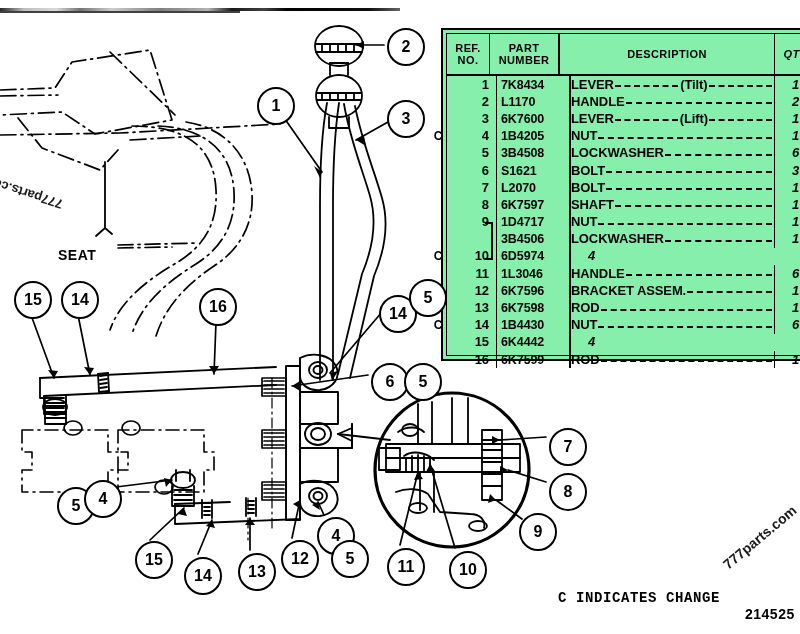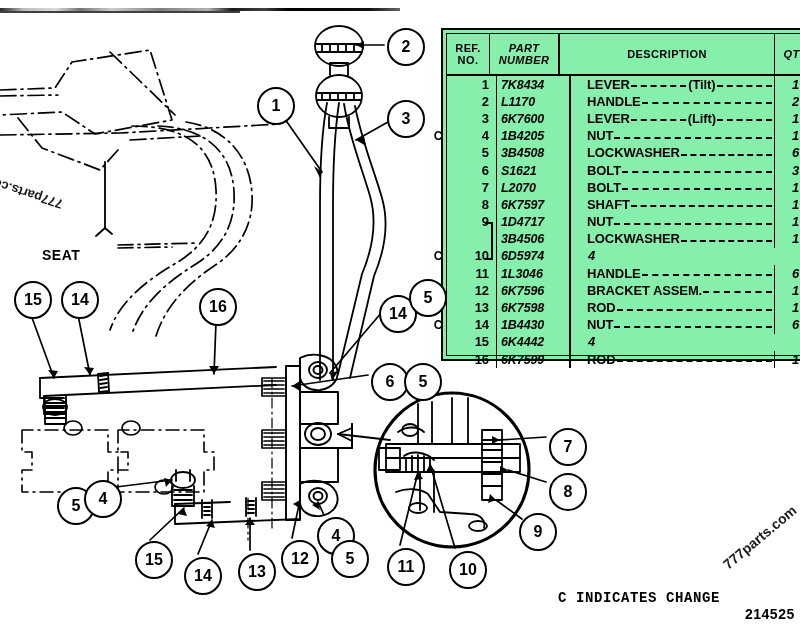--- a/index.html
+++ b/index.html
@@ -21,45 +21,45 @@
       rgba(0,0,0,1) 72%, rgba(0,0,0,.95) 92%, rgba(0,0,0,.6) 100%);}
   .scan-streak2{position:absolute;left:0;top:11px;width:240px;height:1.5px;background:rgba(0,0,0,.75);}
 
   
   #parts-table{position:absolute;left:441px;top:28px;width:381px;height:333px;
     border:2.5px solid #000;background:#86efac;box-sizing:border-box;}
   .tbl-inner{position:absolute;left:3px;top:3px;right:3px;bottom:3px;border:1.6px solid #000;box-sizing:border-box;}
   .thead{position:relative;height:40px;border-bottom:2.6px solid #000;display:flex;}
   .tbody{position:relative;}
   .col-ref{width:42px;flex:0 0 42px;border-right:1.6px solid #000;}
-  .col-pn{width:68px;flex:0 0 68px;border-right:2.2px solid #000;font-style:italic;}
+  .col-pn{width:68px;flex:0 0 68px;border-right:2.2px solid #000;}
   .col-desc{flex:1 1 auto;border-right:1.6px solid #000;}
   .col-qty{width:41px;flex:0 0 41px;font-style:italic;}
   .thead .cell{display:flex;flex-direction:column;align-items:center;justify-content:center;
     font-size:11px;font-weight:bold;letter-spacing:.4px;line-height:12px;text-align:center;}
   .row{display:flex;height:17.2px;align-items:stretch;}
   .row .cell{display:flex;align-items:center;font-size:13px;font-weight:bold;
     letter-spacing:-.1px;line-height:14px;font-family:"Liberation Sans",sans-serif;}
   .row .c-ref{justify-content:flex-end;padding-right:7px;}
   .row .c-pn{justify-content:flex-start;padding-left:4px;font-size:12.5px;}
-  .row .c-desc{justify-content:center;padding-left:16px;position:relative;overflow:hidden;white-space:nowrap;}
+  .row .c-desc{justify-content:center;padding-left:0;position:relative;overflow:hidden;white-space:nowrap;}
   .row .c-qty{justify-content:center;}
   .desc-txt{font-size:13px;font-weight:bold;}
   .leader{flex:1 1 auto;margin:0 2px 0 1px;height:9px;position:relative;}
   .leader::after{content:"";position:absolute;left:0;right:0;top:5px;height:0;
     border-top:2px dashed #000;}
   .desc-tail{font-size:13px;font-weight:bold;}
   .changecol{position:absolute;left:-17px;top:0;width:16px;height:17.2px;
     display:flex;align-items:center;justify-content:center;font-size:12px;font-weight:bold;}
   .grp9{position:absolute;left:38px;top:0;width:6px;height:100%;
     border:2px solid #000;border-left:none;}
 
   
   .label{position:absolute;font-weight:bold;letter-spacing:.5px;}
-  #seat-label{left:42px;top:247px;font-size:14px;}
+  #seat-label{left:58px;top:247px;font-size:14px;}
   #change-note{left:558px;top:590px;font-size:14px;letter-spacing:.6px;font-family:Liberation Mono, monospace;}
   #page-number{left:745px;top:606px;font-size:14px;letter-spacing:.5px;font-weight:bold;}
 
   
   .wm{position:absolute;font-weight:bold;color:#1a1a1a;white-space:nowrap;}
   #wm-1{left:60px;top:212px;font-size:13px;transform:rotate(198deg);transform-origin:left top;}
   #wm-2{left:510px;top:130px;font-size:13px;transform:rotate(-28deg);transform-origin:left top;}
   #wm-3{left:720px;top:560px;font-size:14px;transform:rotate(-40deg);transform-origin:left top;}
 
   

